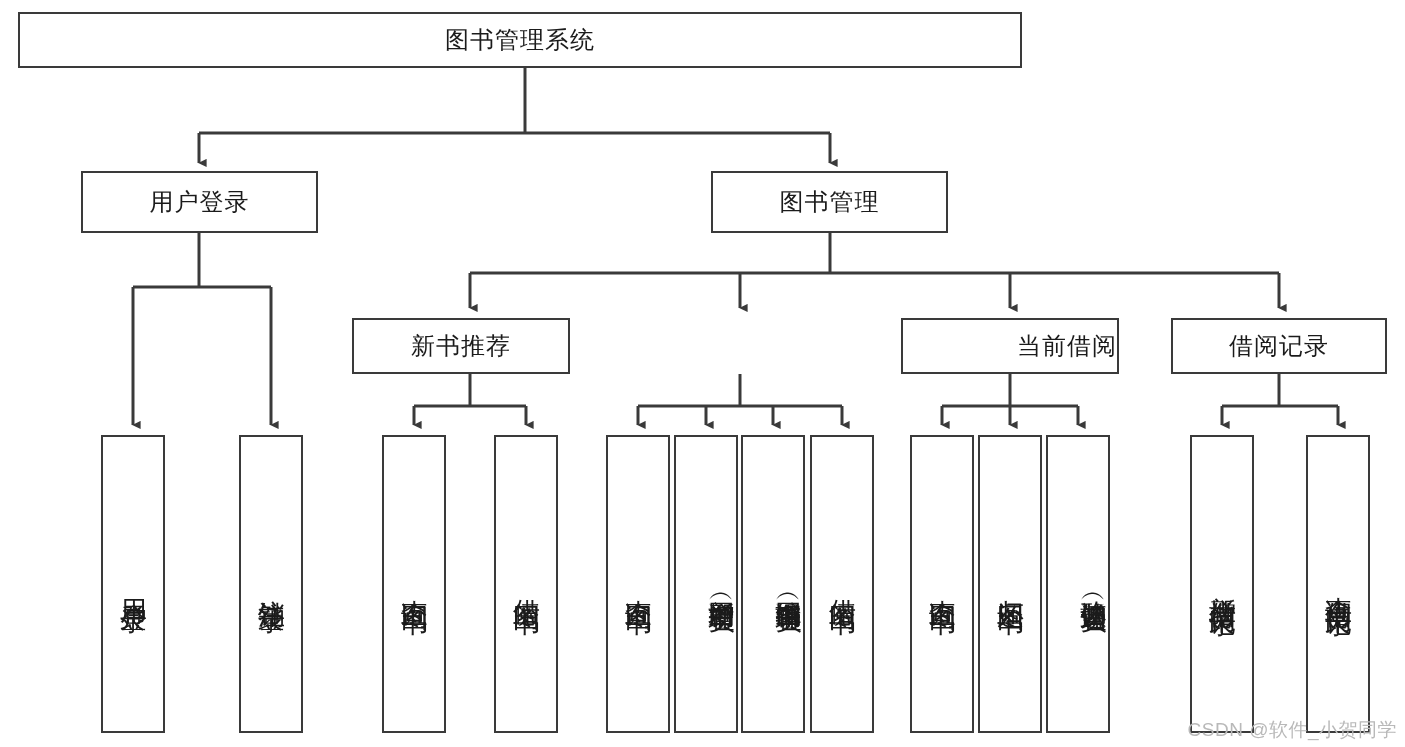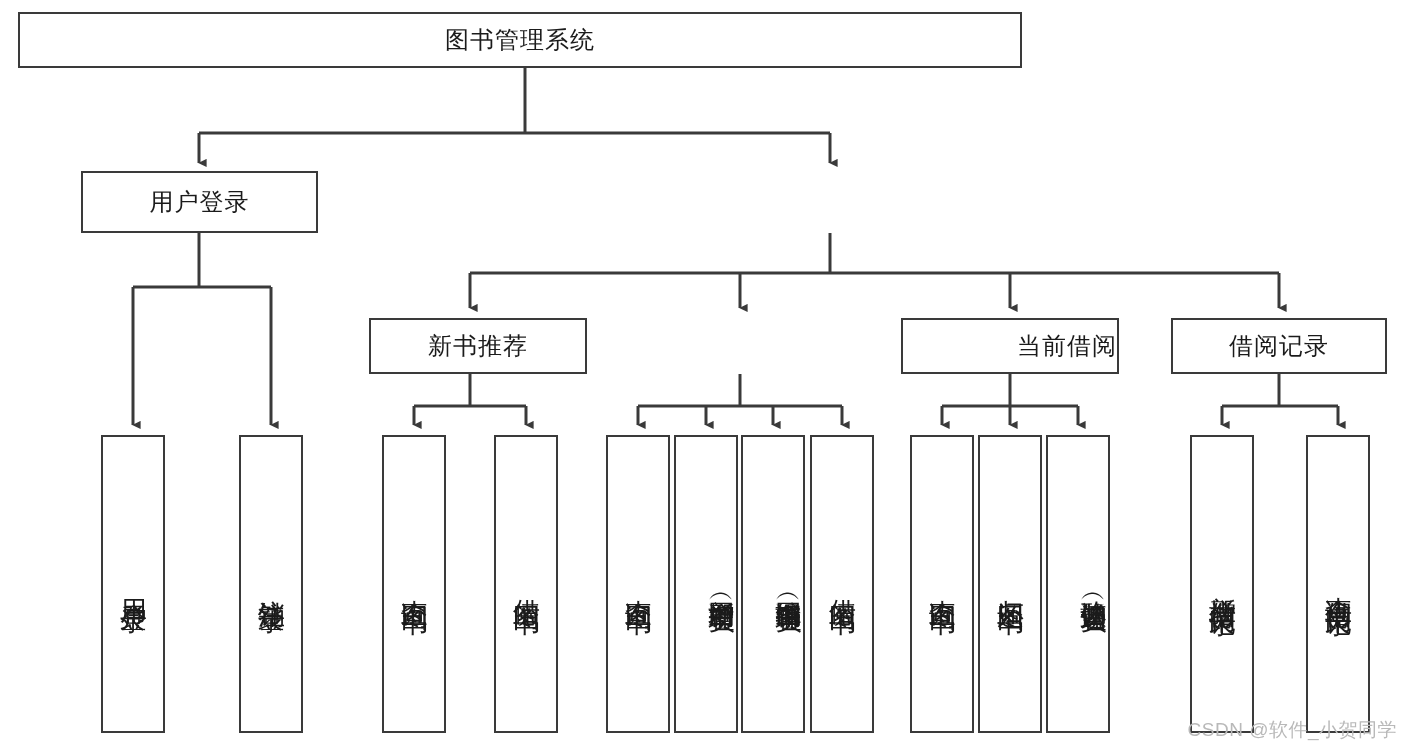--- a/index.html
+++ b/index.html
@@ -130,22 +130,25 @@
     </g>
   </svg>
 
   <div class="node horiz" style="left:18px; top:12px; width:1004px; height:56px;">
     <span class="label-h">图书管理系统</span>
   </div>
 
   <div class="node horiz" style="left:81px; top:171px; width:237px; height:62px;">
     <span class="label-h">用户登录</span>
   </div>
-
-  <div class="node horiz" style="left:369px; top:318px; width:218px; height:56px;">
+  <div class="node horiz" style="left:711px; top:171px; width:237px; height:62px;">
+    <span class="label-h">图书管理</span>
+  </div>
+
+  <div class="node horiz" style="left:352px; top:318px; width:218px; height:56px;">
     <span class="label-h">新书推荐</span>
   </div>
   <div class="node horiz" style="left:901px; top:318px; width:218px; height:56px;justify-content:flex-end;">
     <span class="label-h">当前借阅</span>
   </div>
   <div class="node horiz" style="left:1171px; top:318px; width:216px; height:56px;">
     <span class="label-h">借阅记录</span>
   </div>
 
   <div class="node vert" style="left:101px; top:435px; width:64px; height:298px; align-items:center;">

